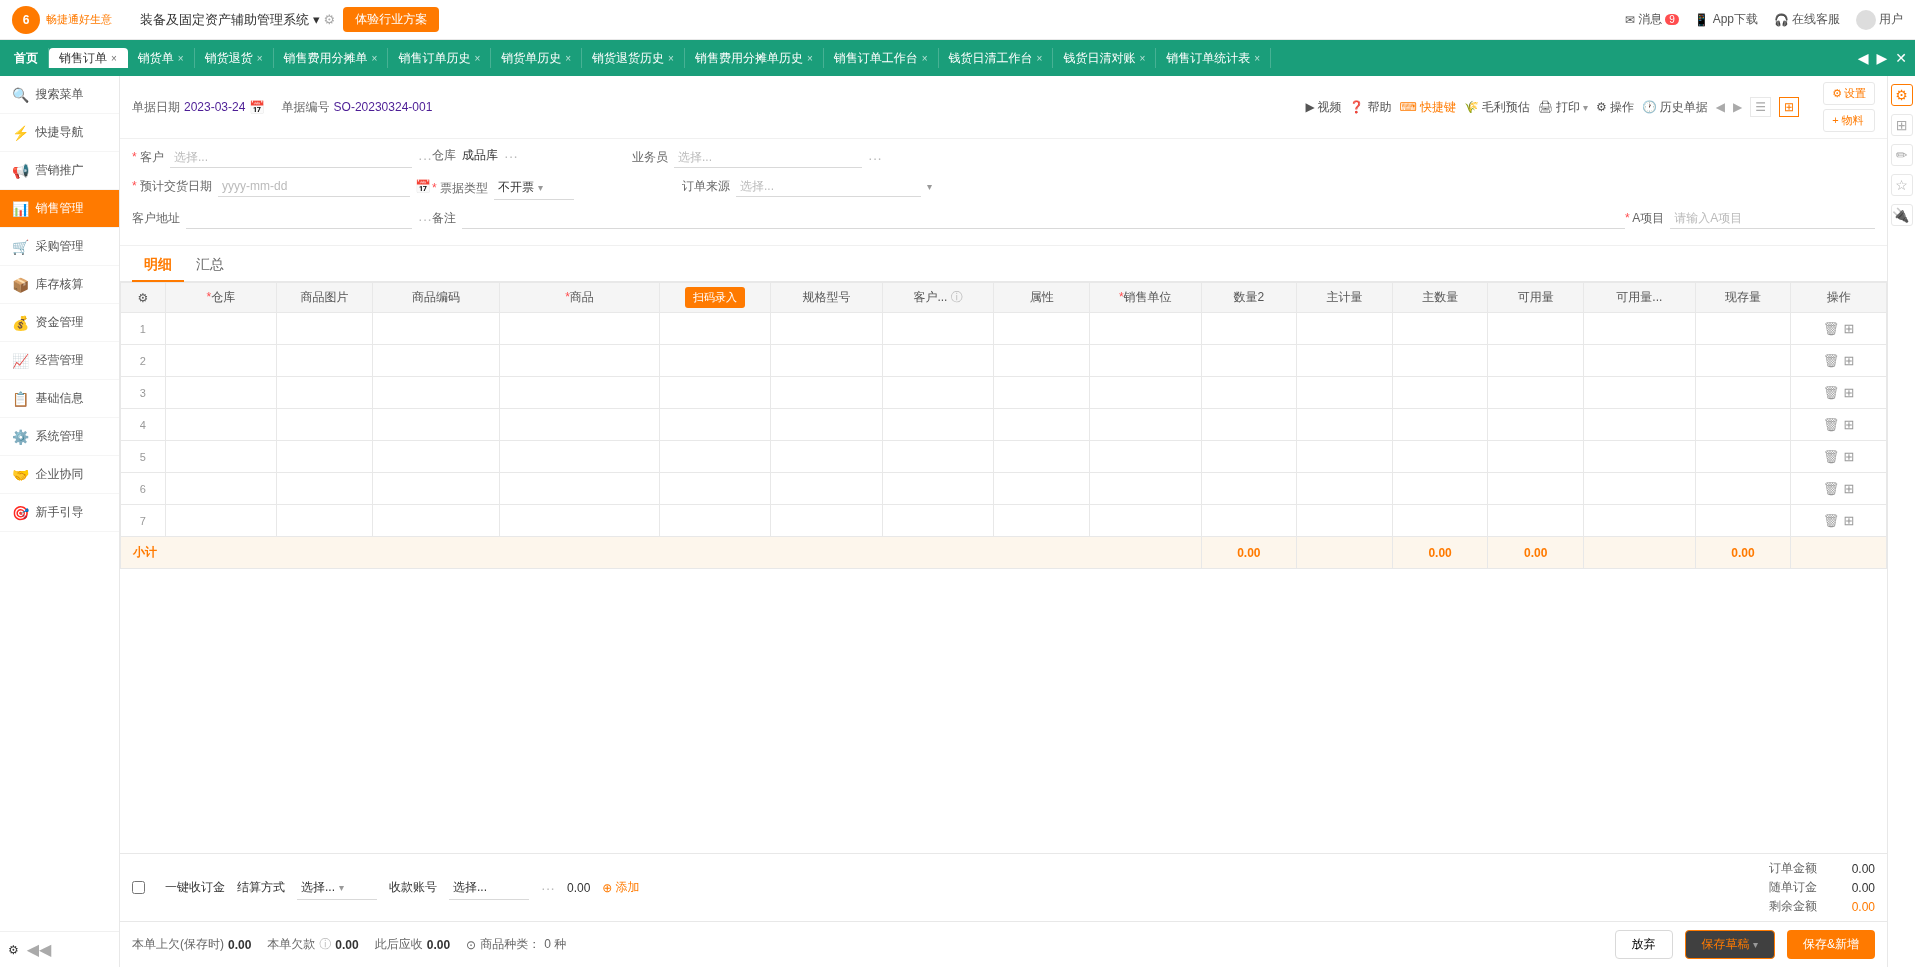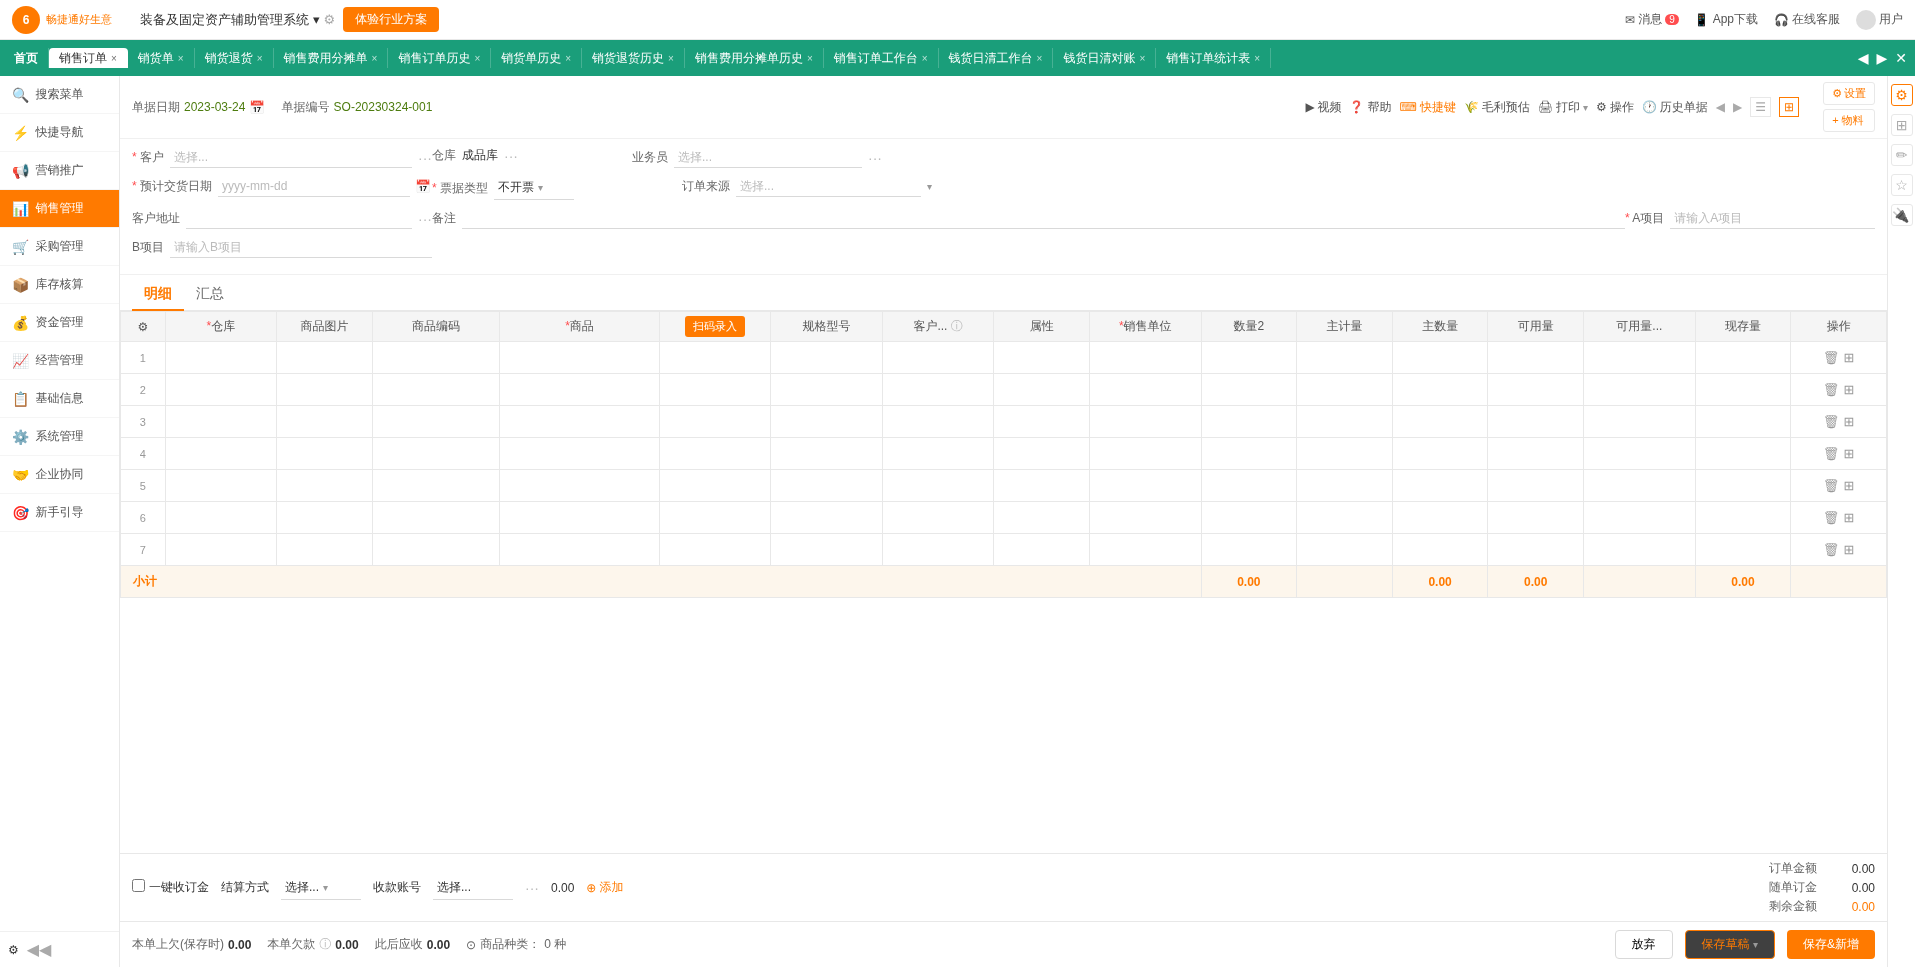--- a/index.html
+++ b/index.html
@@ -58,21 +58,21 @@
       display: flex; align-items: center; padding: 6px 12px; background: #fff;
       border-bottom: 1px solid #f0f0f0; gap: 16px; flex-wrap: nowrap;
     }
     .form-header-actions {
       display: flex; align-items: center; gap: 8px; margin-left: auto; font-size: 12px; color: #555;
     }
     .header-btn { display: flex; align-items: center; gap: 3px; cursor: pointer; color: #555; }
     .header-btn.orange { color: #ff7a00; }
     .form-field-row { display: flex; align-items: center; gap: 4px; font-size: 12px; }
     .field-label { color: #666; white-space: nowrap; }
-    .field-value { color: #4d7c0f; }
+    .field-value { color: #4c1d95; }
 
     
     .form-body { padding: 8px 12px; border-bottom: 1px solid #f0f0f0; }
     .form-row { display: flex; align-items: flex-start; gap: 0; margin-bottom: 8px; }
     .form-group { display: flex; align-items: center; gap: 6px; flex: 1; }
     .form-group label { font-size: 12px; color: #666; white-space: nowrap; }
     .form-group label.required::before { content: '* '; color: #ff4d4f; }
     .form-input {
       border: none; border-bottom: 1px solid #d9d9d9; padding: 3px 4px;
       font-size: 12px; color: #333; background: transparent; flex: 1; outline: none;
@@ -111,21 +111,21 @@
 
     
     .subtotal-row td { background: #fdf6ec; color: #ff7a00; font-weight: bold; }
     .subtotal-label { color: #ff7a00; font-size: 12px; }
 
     
     .payment-row {
       display: flex; align-items: center; padding: 6px 12px; border-top: 1px solid #e8e8e8;
       background: #fff; gap: 12px; font-size: 12px;
     }
-    .checkbox-label { display: flex; align-items: flex-start; gap: 4px; cursor: pointer; }
+    .checkbox-label { display: flex; align-items: center; gap: 20px; cursor: pointer; }
     .add-btn { color: #ff7a00; cursor: pointer; display: flex; align-items: center; gap: 3px; }
     .amount-zero { color: #333; }
     .payment-summary { margin-left: auto; display: flex; flex-direction: column; align-items: flex-end; gap: 2px; font-size: 12px; }
     .summary-row { display: flex; gap: 8px; align-items: center; }
     .summary-label { color: #666; }
     .summary-value { color: #333; min-width: 50px; text-align: right; }
     .summary-value.orange { color: #ff7a00; }
 
     
     .footer-bar {
@@ -376,26 +376,20 @@
         </div>
         <div class="form-group" style="flex:2;">
           <label>备注</label>
           <input class="form-input" type="text" placeholder="" style="flex: 2 1 0%;">
         </div>
         <div class="form-group" style="max-width:250px;">
           <label class="required">A项目</label>
           <input class="form-input" type="text" placeholder="请输入A项目" style="">
         </div>
       </div>
-      <div class="form-row">
-        <div class="form-group" style="max-width:300px;">
-          <label>B项目</label>
-          <input class="form-input" type="text" placeholder="请输入B项目" style="">
-        </div>
-      </div>
     </div>
 
     <div class="detail-tabs">
       <div class="detail-tab active">明细</div>
       <div class="detail-tab">汇总</div>
     </div>
 
     <div class="table-container">
       <div class="scroll-area">
         <table class="data-table">

